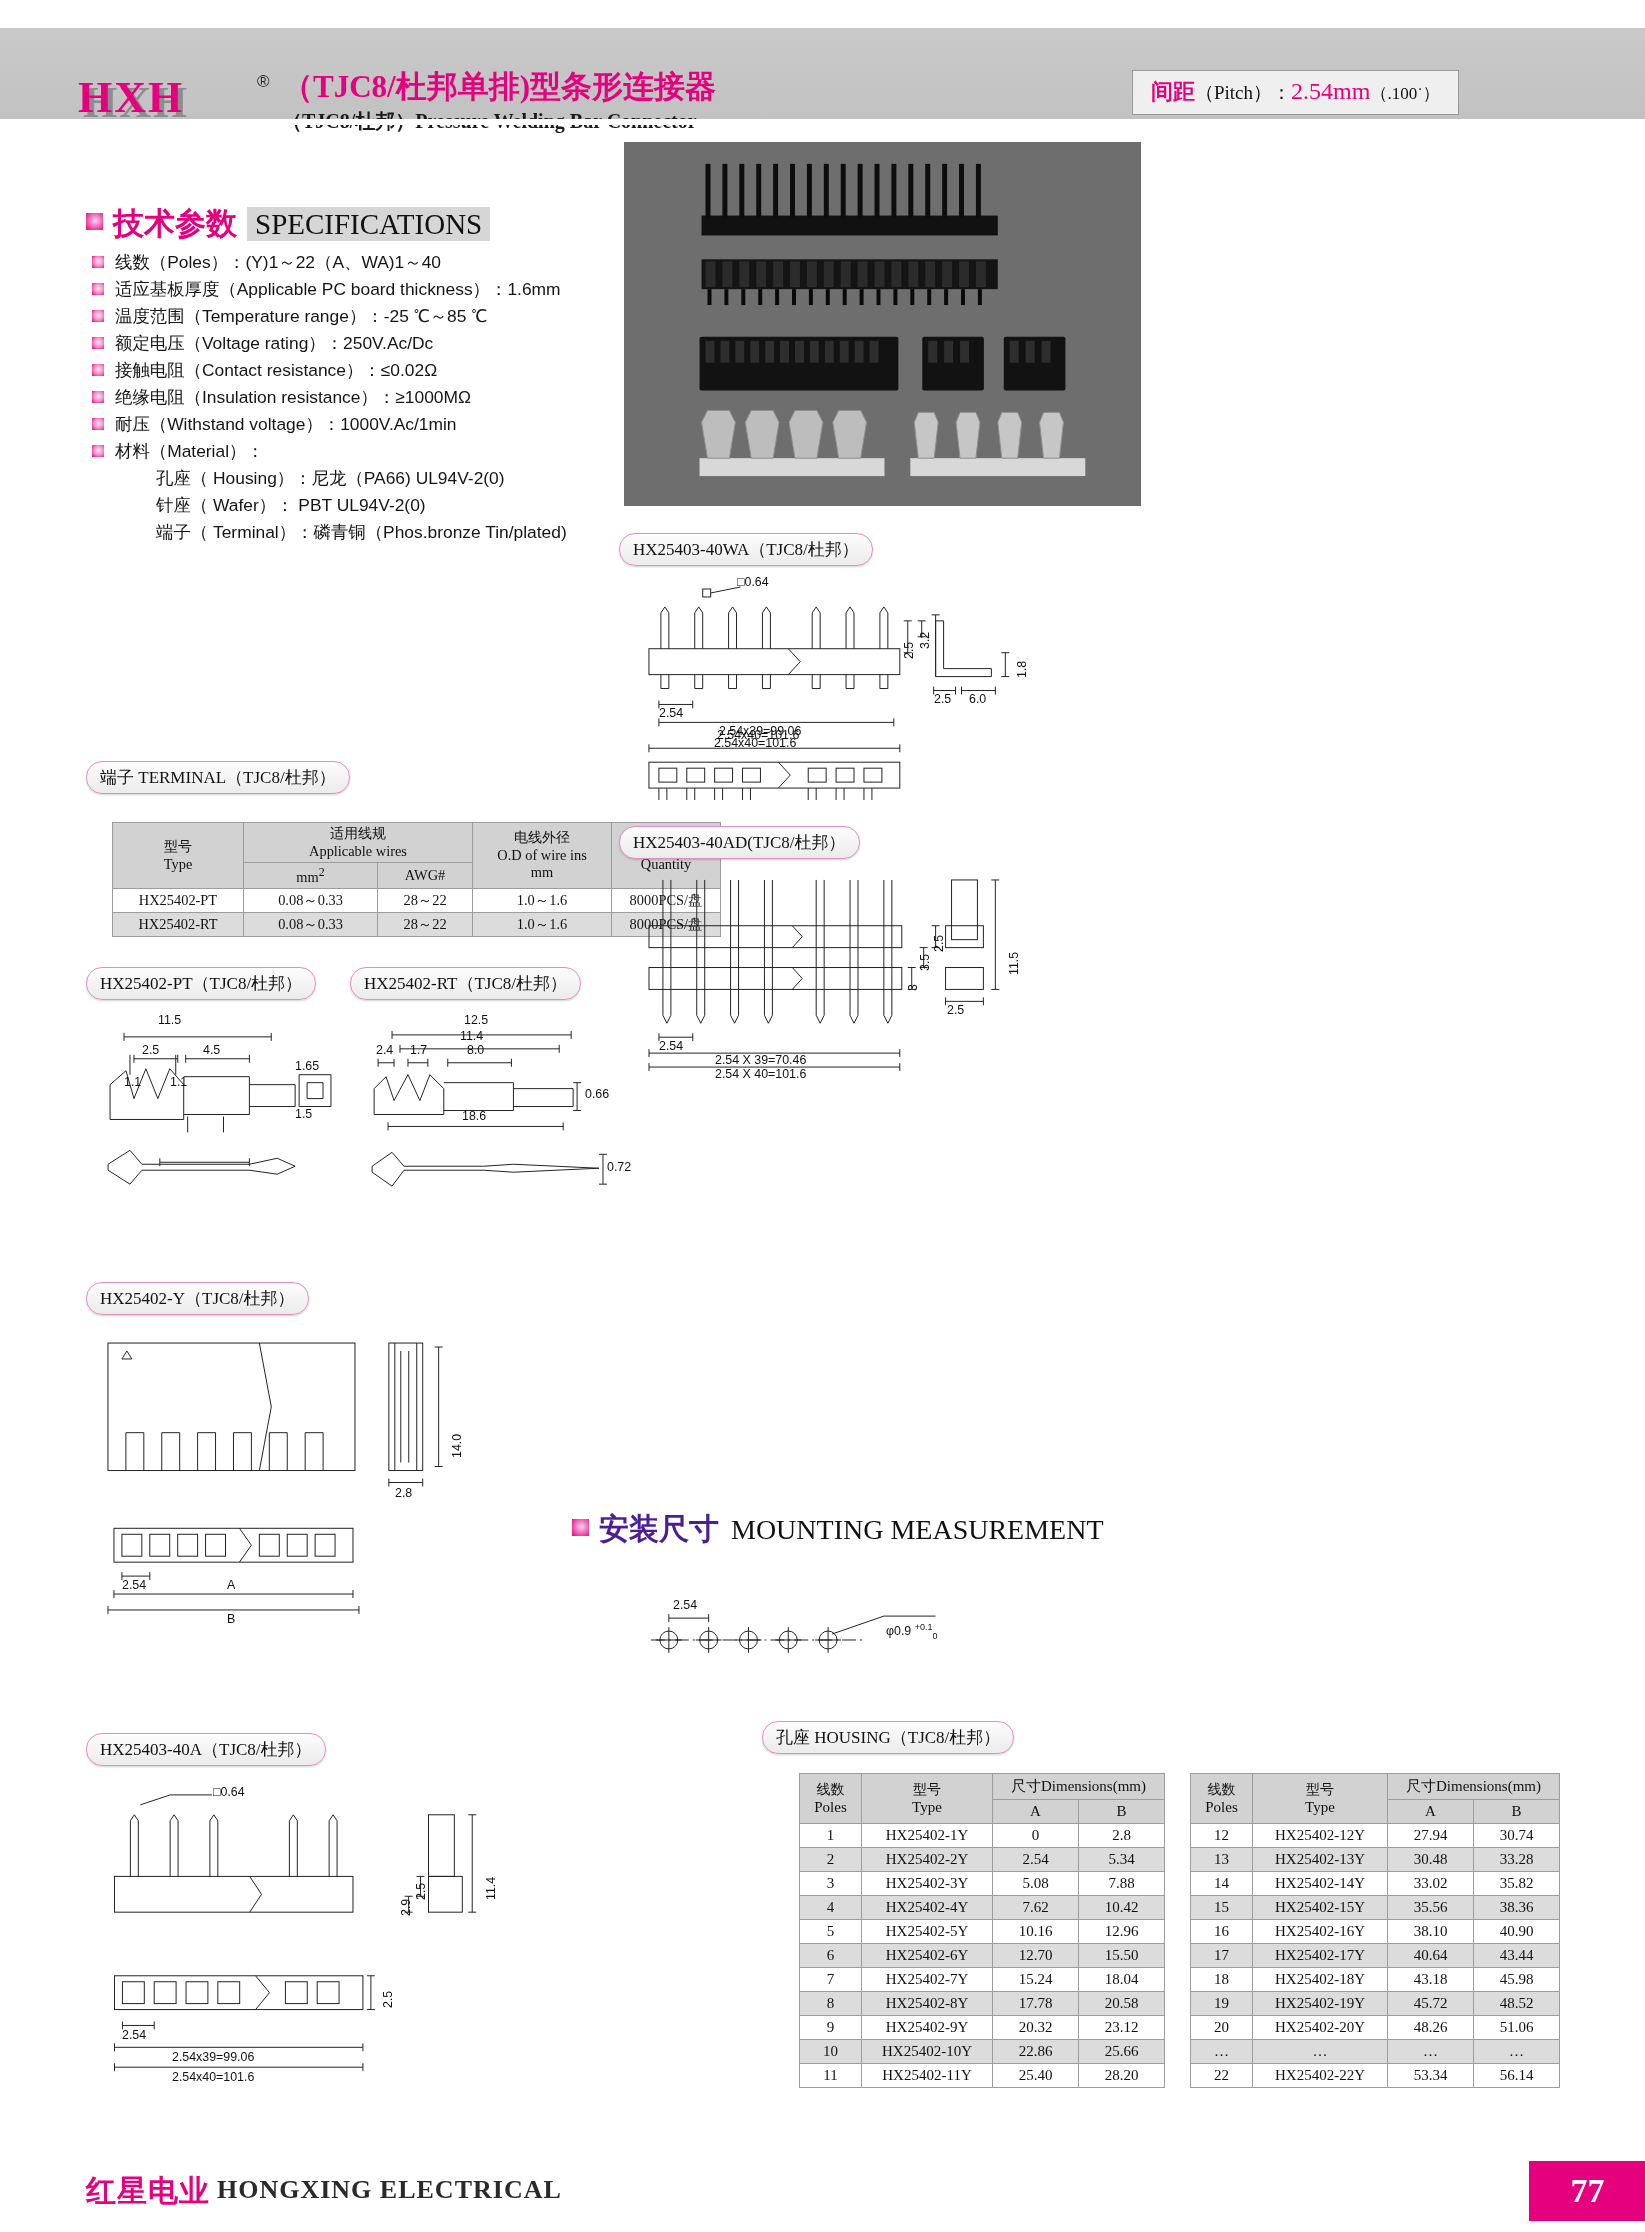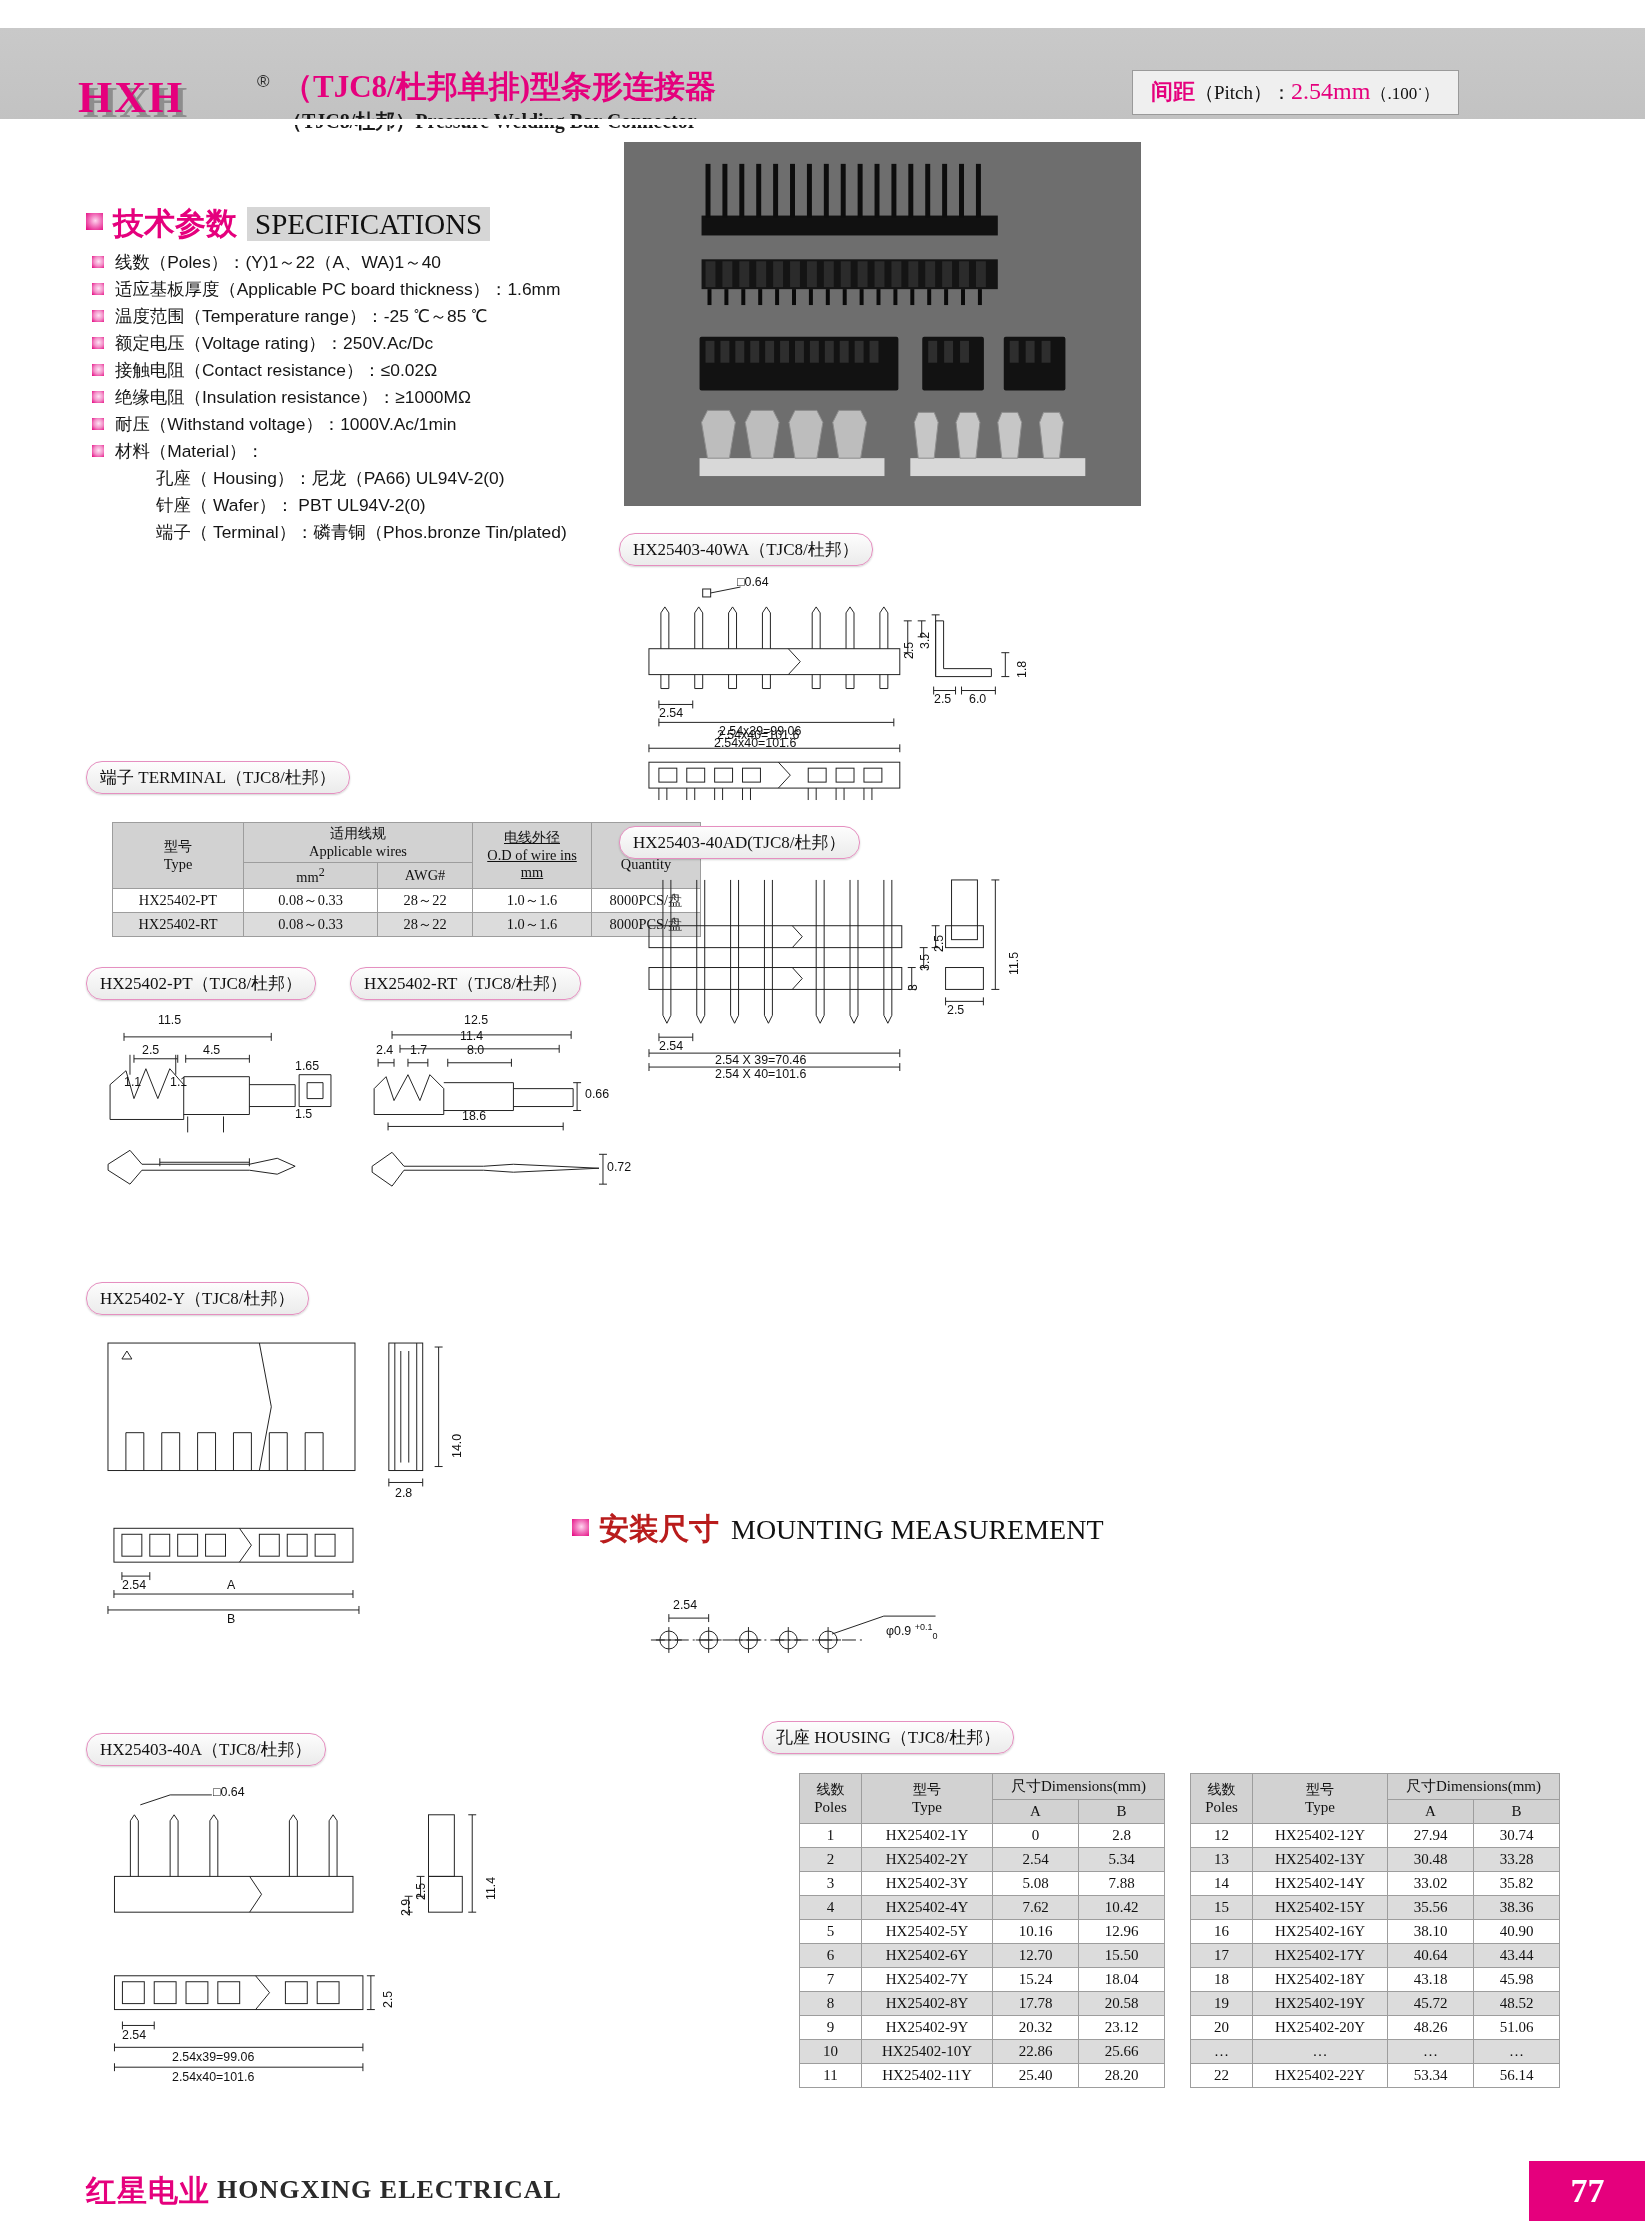--- a/index.html
+++ b/index.html
@@ -120,21 +120,21 @@
   .htbl th, .htbl td { padding:3px 5px; }
 
   
   .dwg { position:absolute; }
   .dim { position:absolute; font-family:"Liberation Sans", sans-serif; font-size:12.4px; color:#111; white-space:nowrap; }
   .dim-v { position:absolute; font-family:"Liberation Sans", sans-serif; font-size:12.4px; color:#111;
            white-space:nowrap; transform:rotate(-90deg); transform-origin:left top; }
 
   
   .mount-head { position:absolute; left:572px; top:1509px; white-space:nowrap; }
-  .mount-cn { font-family:Liberation Sans, sans-serif; font-weight:bold; font-size:30px; color:#b91c1c; vertical-align:middle; }
+  .mount-cn { font-family:Liberation Sans, sans-serif; font-weight:bold; font-size:30px; color:#4c1d95; vertical-align:middle; }
   .mount-en { font-family:"Liberation Serif", serif; font-size:28px; color:#111; vertical-align:middle; margin-left:12px; }
 
   
   .footer-bar { position:absolute; left:0; top:2157px; width:1646px; height:76px; background:#fff; }
   .foot-cn {
     position:absolute; left:86px; top:2171px;
     font-family:"Liberation Serif", serif; font-weight:bold;
     font-size:30px; color:#e5007d; letter-spacing:1px;
   }
   .foot-en {
@@ -311,21 +311,21 @@
     <tbody>
         <tr>
       <th rowspan="2" style="width:131px;">
         <span class="cn">型号</span><br>
         <span>Type</span>
       </th>
       <th colspan="2" style="width:229px;">
         <span class="cn">适用线规</span><br>
         <span>Applicable wires</span>
       </th>
-      <th rowspan="2" style="width:119px;text-decoration:underline;">
+      <th rowspan="2" style="width:139px;">
         <span class="cn">电线外径</span><br>
         <span>O.D of wire ins</span><br>
         <span>mm</span>
       </th>
       <th rowspan="2" style="width:109px;">
         <span class="cn">数 量</span><br>
         <span>Quantity</span>
       </th>
     </tr>
     <tr>

